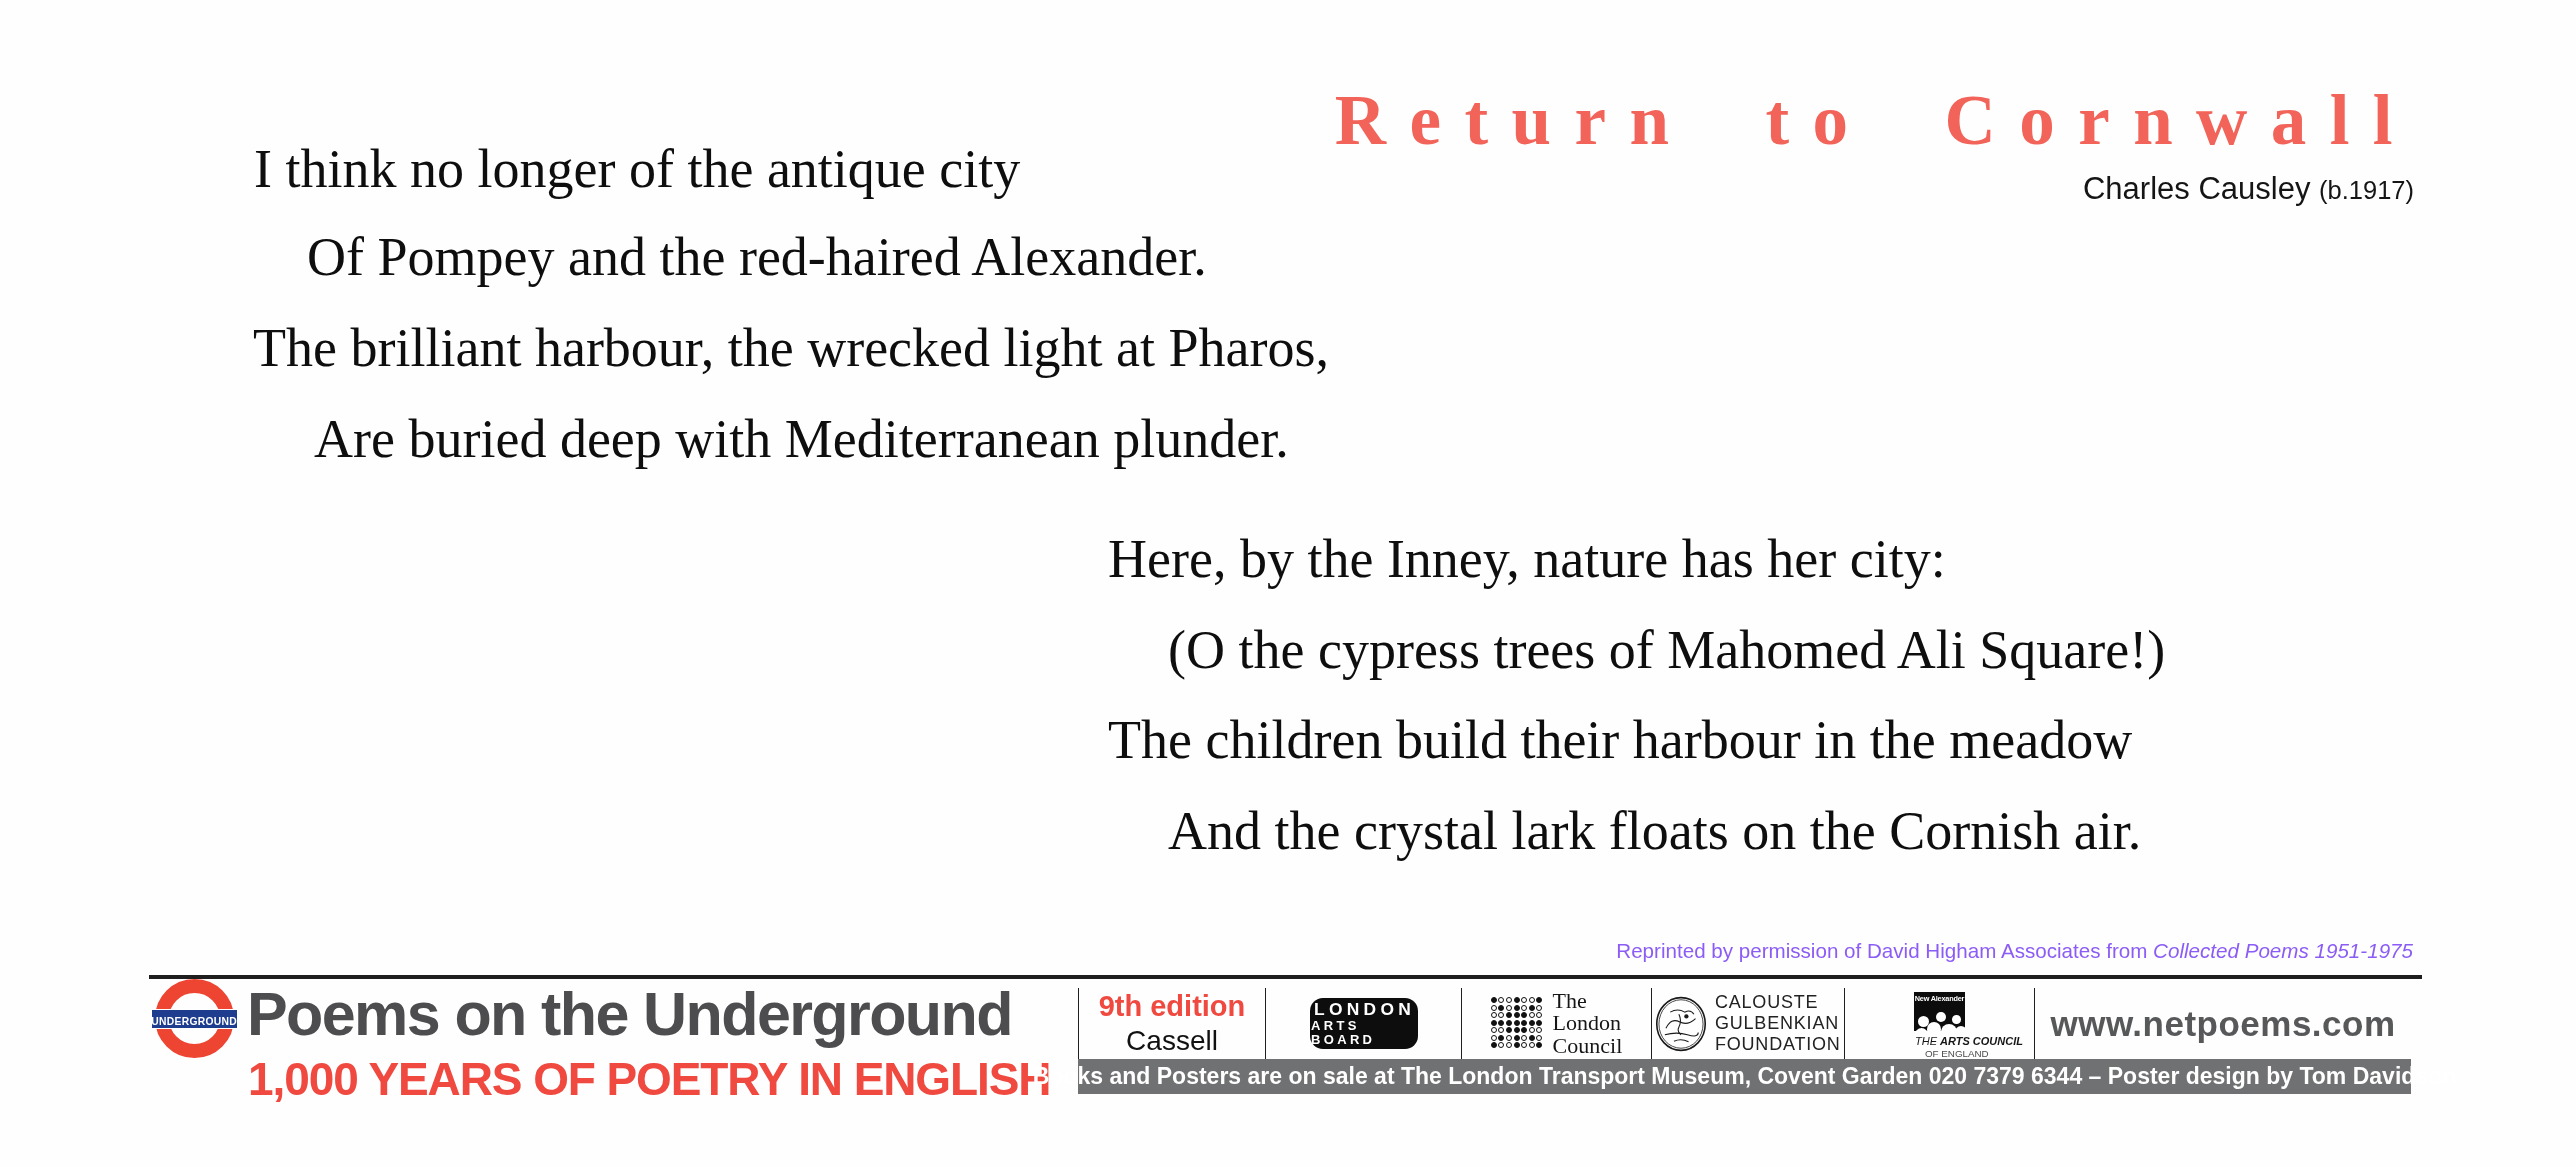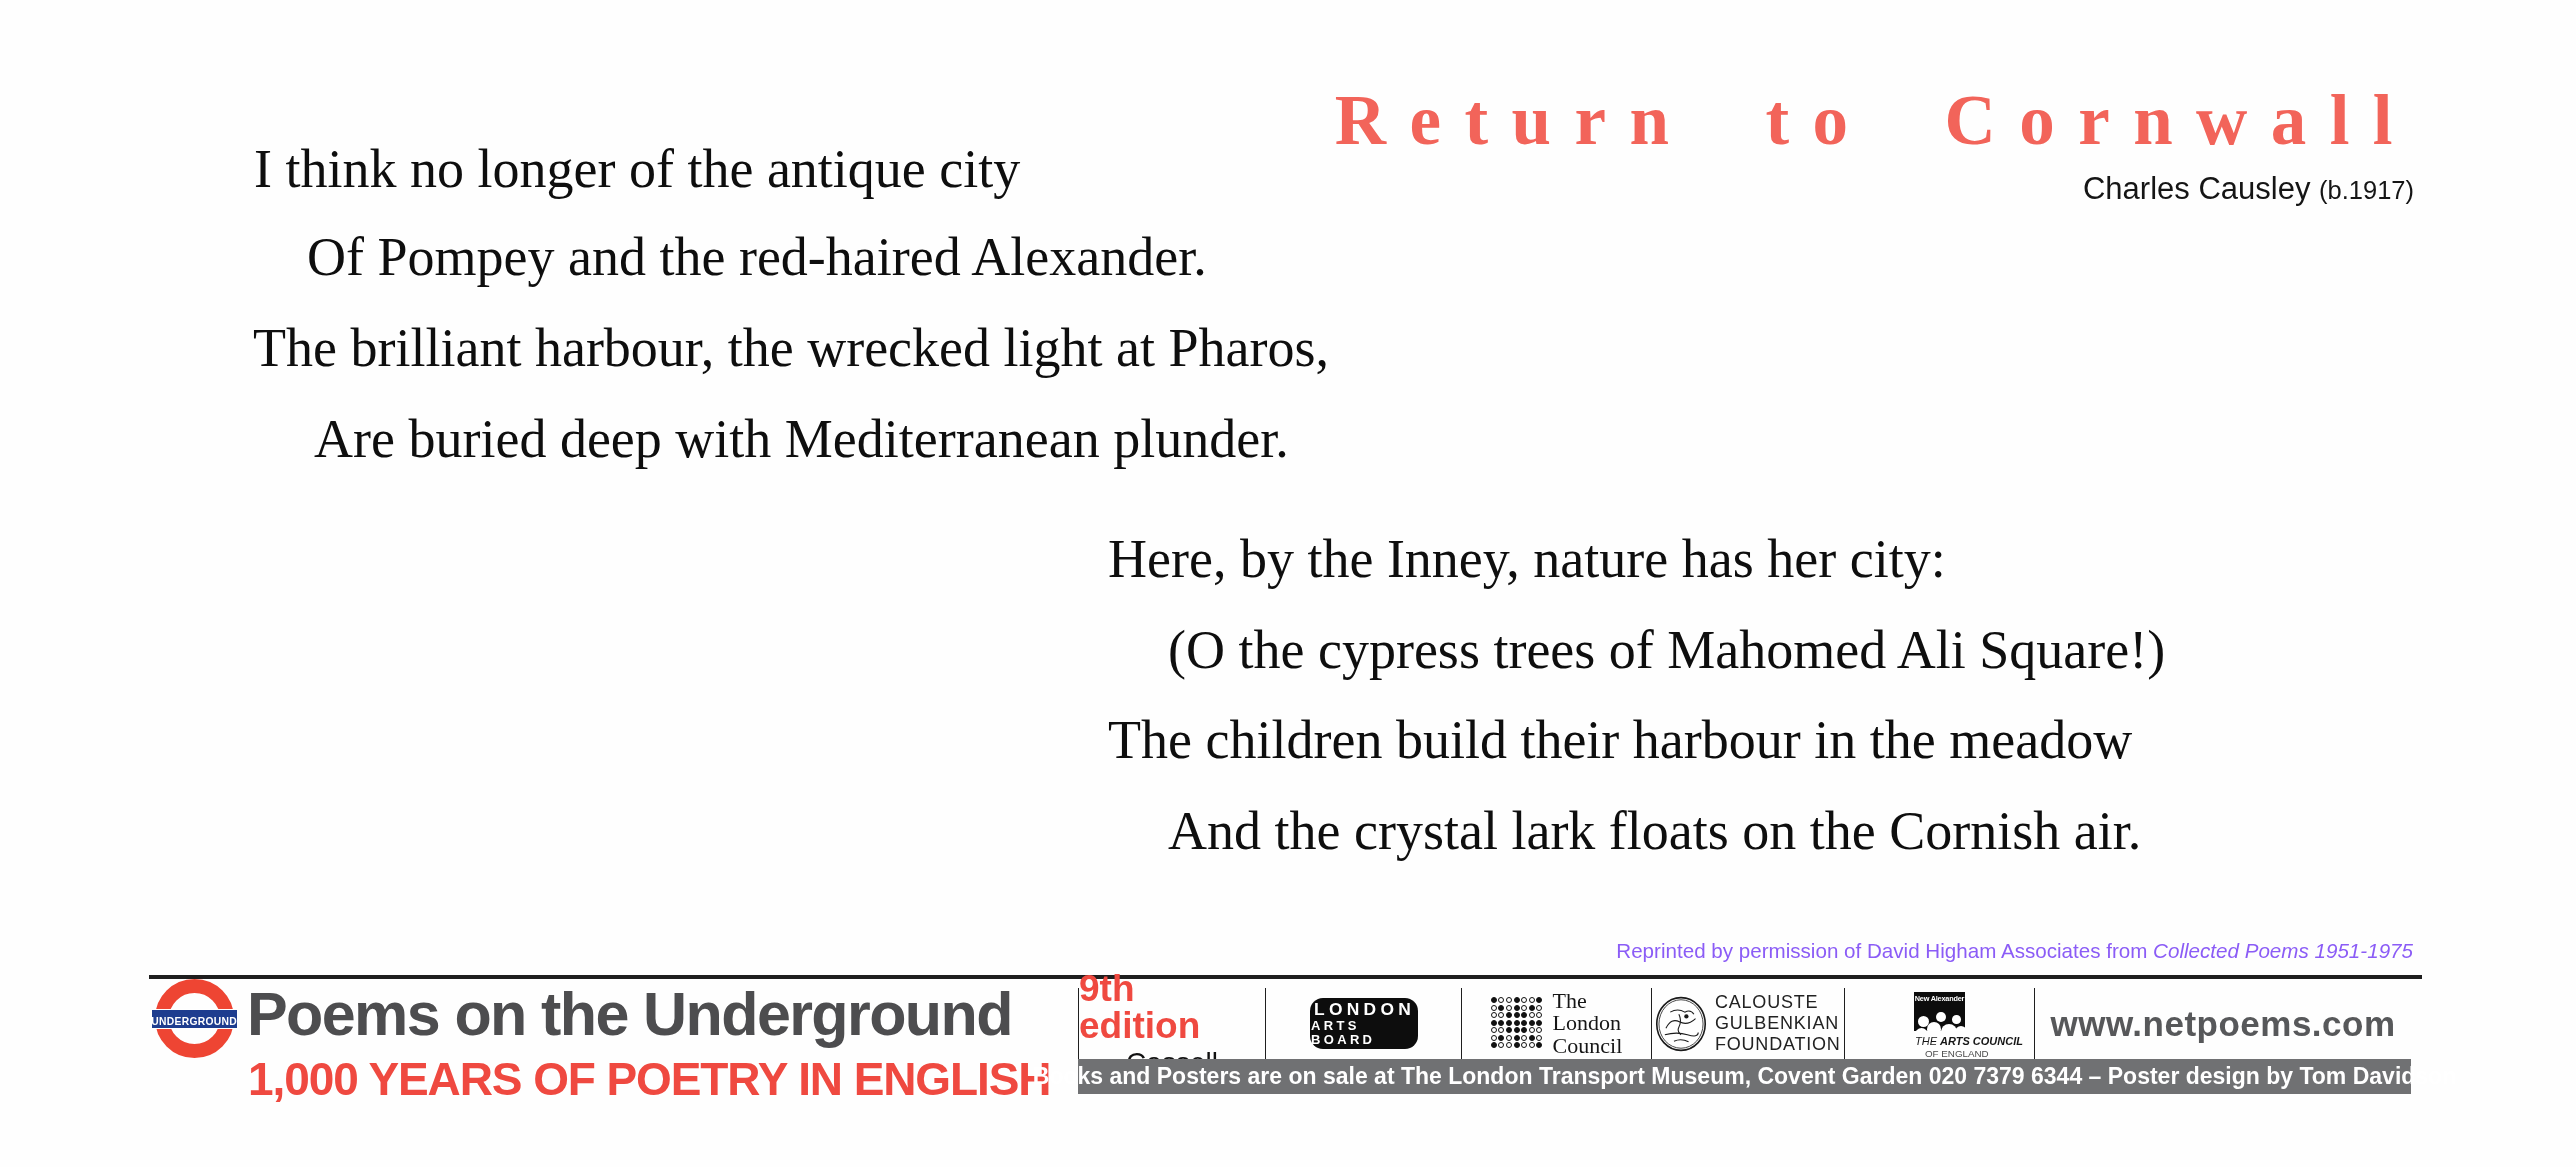--- a/index.html
+++ b/index.html
@@ -115,21 +115,21 @@
     display:flex; align-items:center; justify-content:center;
     box-sizing:border-box;
   }
   .box-edition{width:187px; flex-direction:column; gap:5.4px;}
   .box-lab{width:196px;}
   .box-bc{width:190px; gap:8.7px;}
   .box-gulb{width:193px; gap:7.6px;}
   .box-na{width:190px; flex-direction:column; justify-content:flex-start; padding-top:4.3px;}
   .box-web{width:377px;}
 
-  .edition-title{font-size:37px; font-weight:bold; color:var(--accent-red); line-height:1;}
+  .edition-title{font-size:29px; font-weight:bold; color:var(--accent-red); line-height:1;}
   .edition-publisher{font-size:28px; color:#111; line-height:1;}
 
   .lab-box{
     width:108px; height:51px;
     background:#0d0d0d;
     display:flex; flex-direction:column;
     align-items:center; justify-content:center;border-radius:13px;
   }
   .lab-rule{width:85px; height:2.2px; background:#fff;}
   .lab-line1{color:#fff; font-weight:bold; font-size:17.4px; letter-spacing:4.3px; line-height:1.05; margin:2.7px 0 1.1px 2.2px;}

